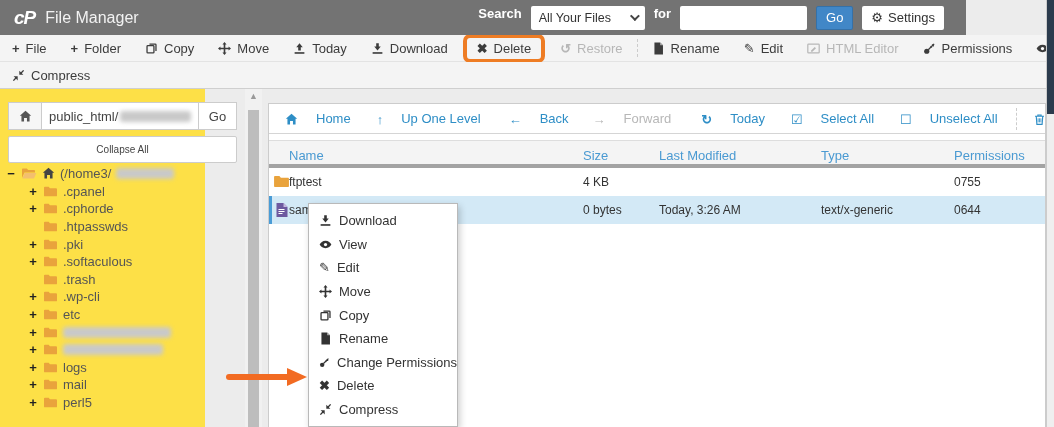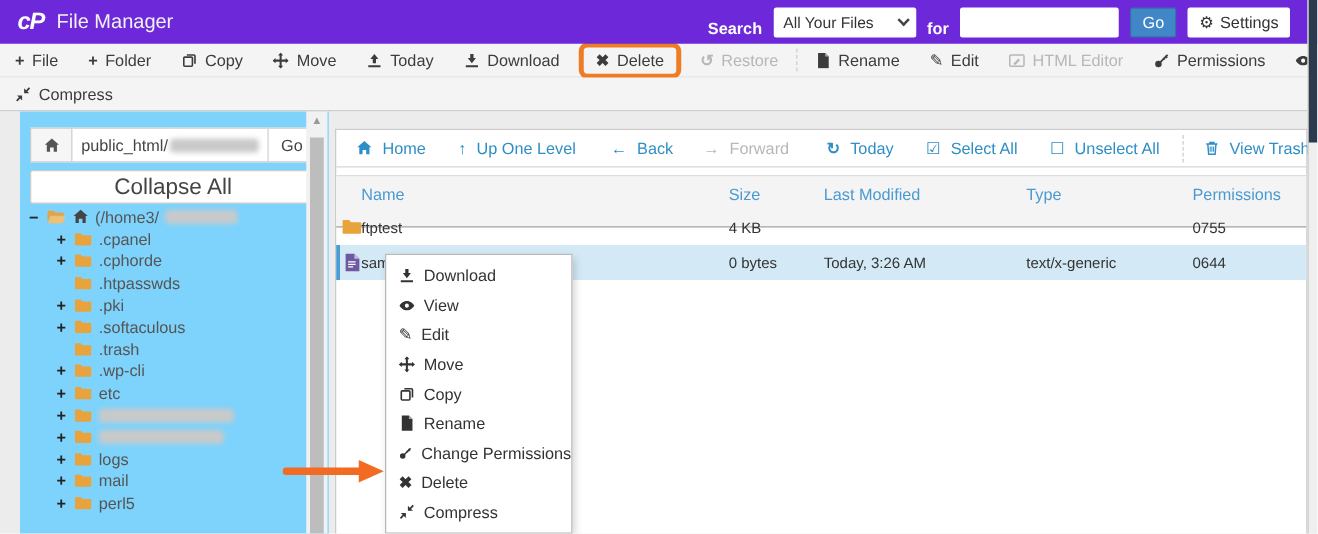--- a/index.html
+++ b/index.html
@@ -1,71 +1,71 @@
 <!DOCTYPE html>
 <html><head>
 <meta charset="utf-8">
 <style>
   *{box-sizing:border-box;margin:0;padding:0}
   body{font-family:"Liberation Sans",sans-serif;background:#fff}
   .stage{position:relative;width:1054px;height:427px;background:#ececec;overflow:hidden}
 
   
-  .app-header{position:absolute;top:0;left:0;width:1054px;height:35px;background:#6d28d9;display:flex;align-items:center;color:#fff;z-index:5}
+  .app-header{position:absolute;top:0;left:0;width:966px;height:35px;background:#737373;display:flex;align-items:center;color:#fff;z-index:5}
   .logo{font-style:italic;font-weight:bold;font-size:19px;margin:0 10px 0 14px;letter-spacing:-1px}
   .app-title{font-size:16px;color:#f2f2f2;font-weight:400}
-  .hdr-right{margin-left:auto;margin-right:22px;display:flex;align-items:flex-end;gap:9px}
+  .hdr-right{margin-left:auto;margin-right:22px;display:flex;align-items:flex-start;gap:9px}
   .hdr-label{font-size:13px;font-weight:bold;color:#fff}
   .scope-select{width:114px;height:24px;background:#fff;border-radius:2px;color:#333;font-size:12.5px;display:flex;align-items:center;padding:0 8px;cursor:pointer}
   .scope-select .chev{margin-left:auto;width:7px;height:7px;border-right:2px solid #444;border-bottom:2px solid #444;transform:rotate(45deg) translateY(-2px)}
   .search-input{width:127px;height:24px;border:none;border-radius:2px;padding:0 6px;font-size:13px}
   .go-btn{height:24px;background:#4187c7;border:1px solid #3571a8;color:#fff;border-radius:2px;font-size:13px;padding:0 9px;cursor:pointer}
   .settings-btn{height:24px;background:#fff;color:#333;border:none;border-radius:2px;font-size:13px;padding:0 9px;display:flex;align-items:center;gap:5px;cursor:pointer}
 
   
   .tb{position:absolute;left:0;width:1046px;background:#f4f4f4;display:flex;align-items:center;font-size:13px;color:#3c3c3c;z-index:4}
   .tb1{top:35px;height:27px;border-bottom:1px solid #e3e3e3}
   .tb2{top:62px;height:27px;border-bottom:1px solid #cfcfcf}
   .tb-item{display:flex;align-items:center;gap:6px;padding:0 12px;height:100%;cursor:pointer;white-space:nowrap}
   .tb-item.disabled{color:#b7b7b7;cursor:default}
   .tb-sep{width:1px;height:18px;border-left:1px dashed #ccc;margin:0 2px}
   .ring{border:4px solid #ee7c24;border-radius:7px;height:29px;padding:0 10px;margin:0 3px}
   .g{font-size:13px;line-height:1;display:inline-block}
   svg.ic{width:13px;height:13px;display:inline-block;vertical-align:-2px}
 
   
-  .sidebar{position:absolute;left:16px;top:89px;width:247px;bottom:0;background:#7dd3fc;z-index:2}
+  .sidebar{position:absolute;left:0;top:89px;width:205px;bottom:0;background:#fde047;z-index:2}
   .path-group{position:absolute;left:8px;top:13px;display:flex;height:28px}
   .home-btn{width:34px;background:#f6f6f6;border:1px solid #ccc;display:flex;align-items:center;justify-content:center;cursor:pointer}
   .path-input{width:157px;border:1px solid #ccc;border-left:none;background:#fff;display:flex;align-items:center;padding:0 7px;font-size:13px;color:#444;gap:2px}
   .path-go{width:38px;border:1px solid #ccc;border-left:none;background:#fff;display:flex;align-items:center;justify-content:center;font-size:13px;color:#444;cursor:pointer}
-  .collapse-btn{position:absolute;left:8px;top:47px;width:229px;height:27px;background:#fff;border:1px solid #ccc;border-radius:2px;font-size:18px;color:#444;display:flex;align-items:center;justify-content:center;cursor:pointer}
+  .collapse-btn{position:absolute;left:8px;top:47px;width:229px;height:27px;background:#fff;border:1px solid #ccc;border-radius:2px;font-size:10px;color:#444;display:flex;align-items:center;justify-content:center;cursor:pointer}
   .tree{position:absolute;left:6px;top:76px;right:4px;font-size:13px;color:#555}
   .trow{height:17.6px;display:flex;align-items:center;gap:5px;cursor:pointer;white-space:nowrap}
   .trow .exp{width:10px;font-weight:bold;color:#222;font-size:13px;text-align:center}
   .trow.lvl1{margin-left:22px}
   .blur-bar{display:inline-block;height:11px;background:#c9c9c9;border-radius:3px;filter:blur(2px)}
 
   
   .sb-scroll{position:absolute;left:245px;top:89px;width:17px;bottom:0;background:#f1f1f1;z-index:2}
   .sb-scroll .up{position:absolute;top:2px;left:0;right:0;text-align:center;font-size:9px;color:#999}
   .sb-scroll .thumb{position:absolute;left:3px;right:3px;top:21px;bottom:0;background:#bdbdbd}
 
   
   .pg-scroll{position:absolute;right:0;top:0;width:8px;height:427px;background:#efefef;border-left:1px solid #ccc;z-index:6}
   .pg-scroll .thumb{position:absolute;top:0;left:0;right:0;height:114px;background:#2b3b4d}
 
   
   .main{position:absolute;left:268px;top:103px;width:778px;bottom:0;background:#fff;border:1px solid #ccc;border-bottom:none;z-index:2}
   .nav-bar{position:absolute;top:0;left:0;right:0;height:30px;border-bottom:1px solid #d5d5d5;display:flex;align-items:center;font-size:13px;color:#2e8ec6}
-  .nav-item{display:flex;align-items:center;gap:8px;cursor:pointer;white-space:nowrap}
+  .nav-item{display:flex;align-items:flex-end;gap:18px;cursor:pointer;white-space:nowrap}
   .nav-item.disabled{color:#b7b7b7;cursor:default}
   .nav-sep{border-left:1px dashed #ccc;height:22px;margin-left:18px}
 
-  .grid-head{position:absolute;top:36px;left:0;right:0;height:42px;background:#f4f4f4;border-top:1px solid #ddd;border-bottom:1px solid #a3a3a3;font-size:13px;color:#4a9ad2}
+  .grid-head{position:absolute;top:36px;left:0;right:0;height:28px;background:#f4f4f4;border-top:1px solid #ddd;border-bottom:4px solid #a3a3a3;font-size:13px;color:#4a9ad2}
   .col{position:absolute;top:0;height:28px;display:flex;align-items:center;cursor:pointer}
   .frow{position:absolute;left:0;right:0;height:28px;font-size:12px;color:#333}
   .frow .cell{position:absolute;top:0;height:28px;display:flex;align-items:center}
   .frow.selected{background:#d3e9f6;border-left:3px solid #4a9cd6}
   .c-name{left:20px}.c-size{left:314px}.c-mod{left:390px}.c-type{left:552px}.c-perm{left:685px}
   .row-icon{position:absolute;left:4px;top:6px}
   .frow.selected .row-icon{left:2px}
 
   
   .ctx{position:absolute;left:308px;top:203px;width:150px;background:#fff;border:1px solid #b9b9b9;box-shadow:2px 3px 7px rgba(0,0,0,.2);padding:5px 0;z-index:8}

